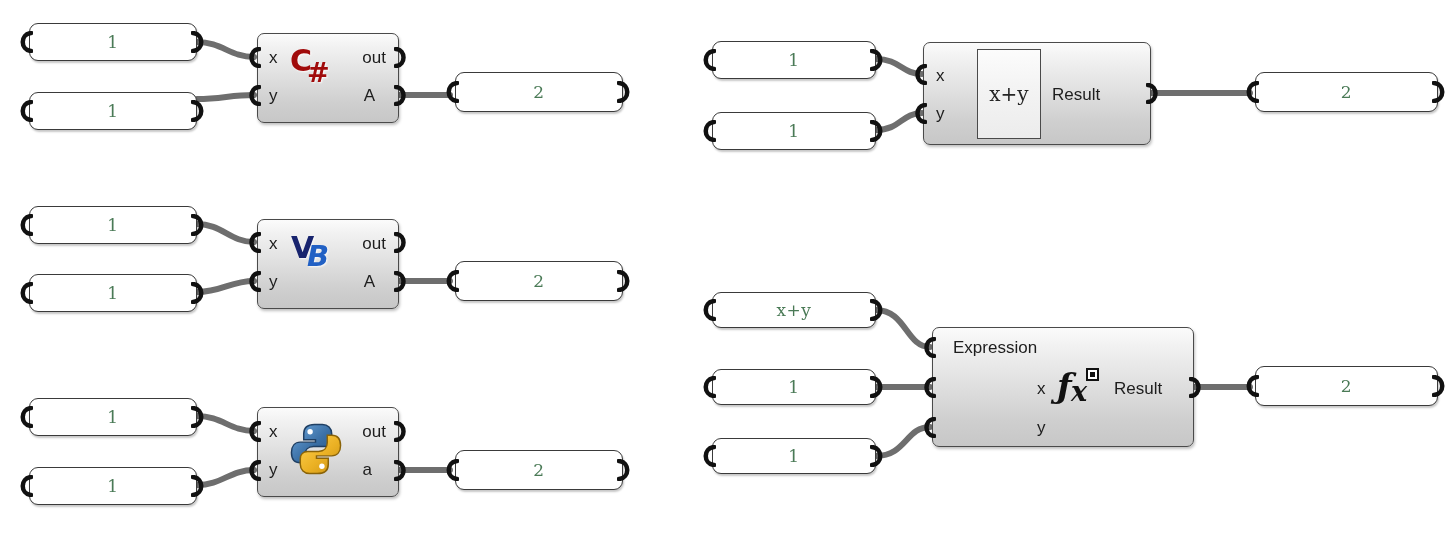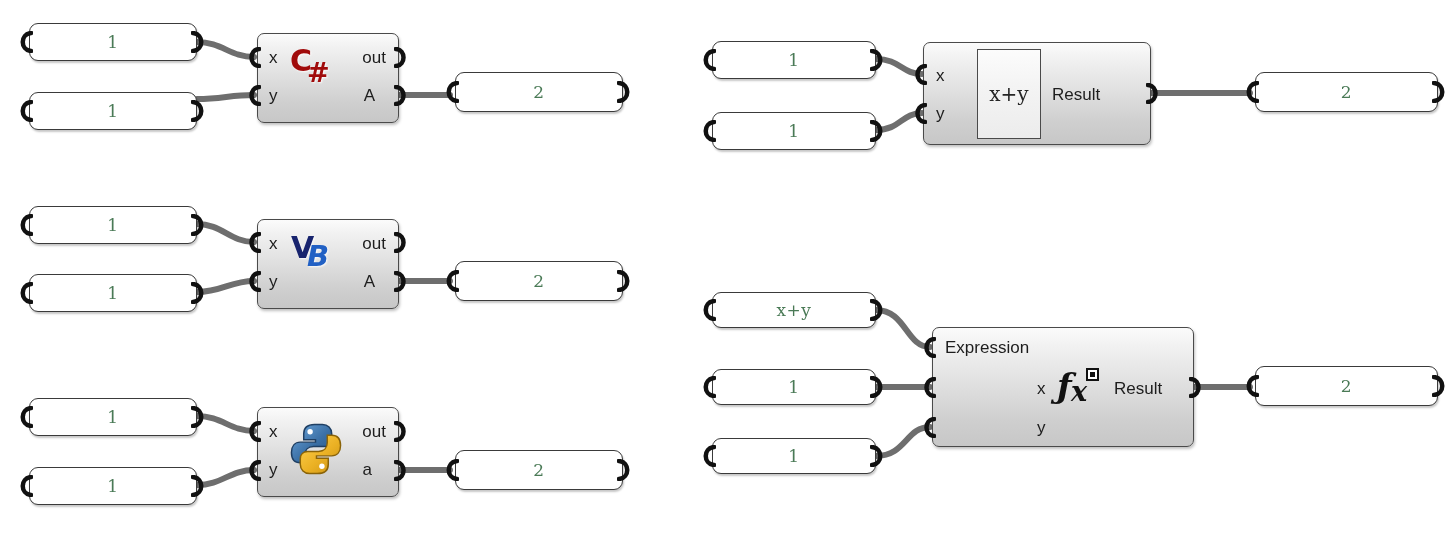--- a/index.html
+++ b/index.html
@@ -376,21 +376,21 @@
     <span class="panel-text">1</span>
   </div>
   <svg class="grip" style="left:700px;top:445px;" width="16" height="22" viewBox="0 0 16 22">
     <path d="M14,2 C 3,3 3,19 14,20" fill="none" stroke="#111" stroke-width="4.5" stroke-linecap="round"></path>
   </svg>
   <svg class="grip" style="left:870px;top:445px;" width="16" height="22" viewBox="0 0 16 22">
     <path d="M2,2 C 13,3 13,19 2,20" fill="none" stroke="#111" stroke-width="4.5" stroke-linecap="round"></path>
   </svg>
 
   <div class="comp" style="left:932px;top:327px;width:262px;height:120px;">
-    <span class="comp-label" style="left:12px;top:11px;text-align:right;">Expression</span>
+    <span class="comp-label" style="left:20px;top:11px;text-align:right;">Expression</span>
     <span class="comp-label" style="left:104px;top:52px;">x</span>
     <span class="comp-label" style="left:104px;top:91px;">y</span>
     <div class="icon fx-icon" style="left:124px;top:44px;width:46px;height:36px;">
       <span class="fx-f">ƒ</span>
       <span class="fx-x">x</span>
       <span class="fx-badge"></span>
     </div>
     <span class="comp-label" style="left:181px;top:52px;">Result</span>
   </div>
   <svg class="grip" style="left:921px;top:337px;" width="15" height="21" viewBox="0 0 15 21">

